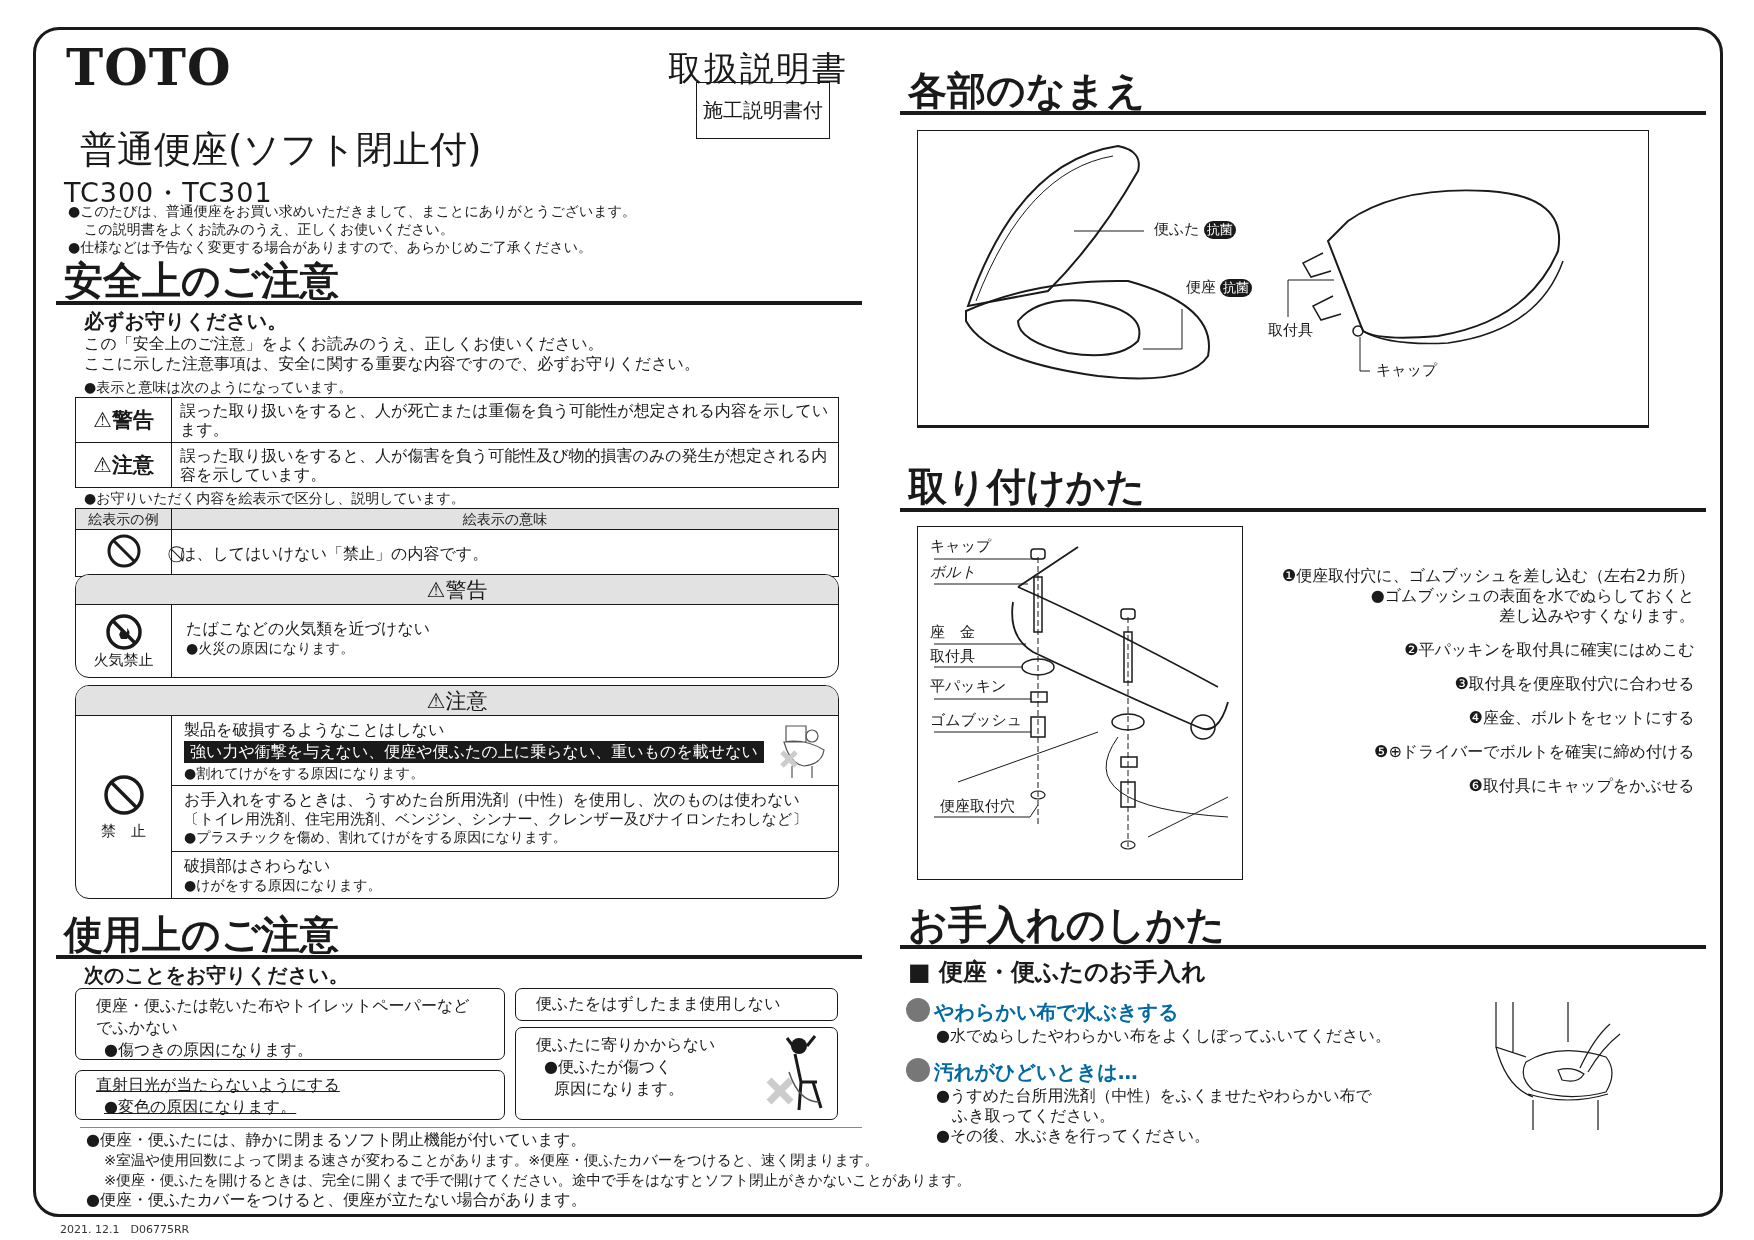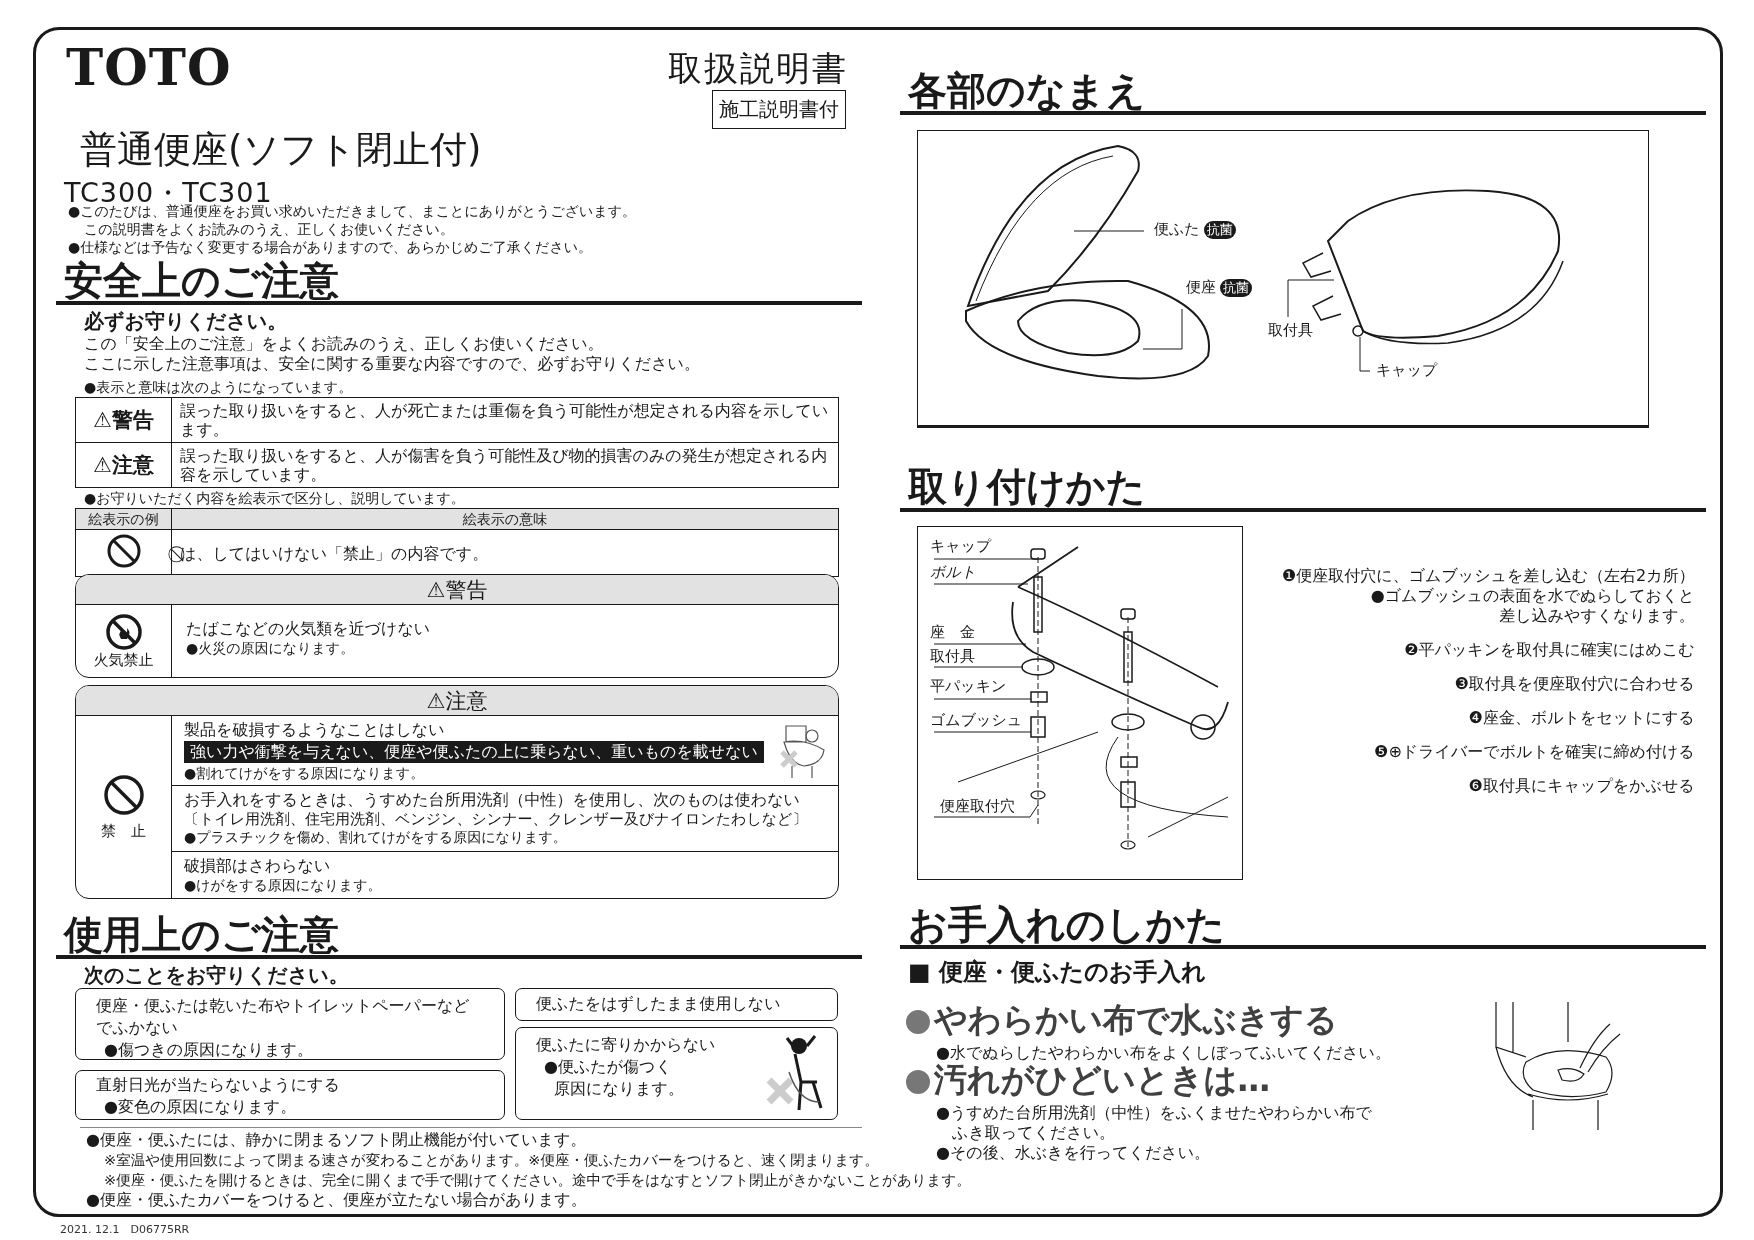--- a/index.html
+++ b/index.html
@@ -3,21 +3,21 @@
 <meta charset="utf-8">
 <style>
   * { box-sizing: border-box; margin: 0; padding: 0; }
   html, body { width: 1754px; height: 1240px; background: #fff; overflow: hidden; }
   body { font-family: "DejaVu Sans", "Liberation Sans", sans-serif; color: #1a1a1a; position: relative; }
   .frame { position: absolute; left: 33px; top: 27px; width: 1690px; height: 1190px; border: 3px solid #1a1a1a; border-radius: 26px; }
   .abs { position: absolute; }
 
   .logo { left: 66px; top: 38px; font-family: "DejaVu Serif", "Liberation Serif", serif; font-weight: bold; font-size: 50px; letter-spacing: 1px; }
   .doc-type { left: 668px; top: 46px; font-size: 34px; letter-spacing: 2px; }
-  .doc-sub { left: 696px; top: 90px; font-size: 20px; border: 1.5px solid #1a1a1a; padding: 5px 6px; margin-left: 16px; }
+  .doc-sub { left: 696px; top: 82px; font-size: 20px; border: 1.5px solid #1a1a1a; padding: 14px 6px; }
   .prod-title { left: 80px; top: 125px; font-size: 37px; }
   .model { left: 64px; top: 175px; font-size: 27px; letter-spacing: 1px; }
   .intro { left: 68px; top: 202px; font-size: 14px; line-height: 18px; }
   .intro .ind { padding-left: 16px; }
 
   .sec-title { font-weight: bold; font-size: 39px; }
   .sec-rule { height: 4px; background: #1a1a1a; }
 
   .lead { font-weight: bold; font-size: 20px; }
   .txt16 { font-size: 16px; line-height: 20px; }
@@ -47,21 +47,21 @@
 
   .diagram { position: absolute; border: 1.5px solid #1a1a1a; border-bottom-width: 3px; }
   .callout { position: absolute; font-size: 15px; }
   .badge { display: inline-block; background: #1a1a1a; color: #fff; border-radius: 10px; padding: 0 3px; font-size: 13px; margin-left: 4px; }
 
   .steps { left: 1282px; top: 566px; font-size: 16px; }
   .steps .st { margin-bottom: 14px; line-height: 20px; text-align: right; }
   .steps .st .subnote { padding-left: 20px; font-size: 16px; }
 
   .care-sub { left: 908px; top: 956px; font-size: 24px; font-weight: bold; }
-  .care-h { font-size: 33px; font-weight: bold; color: #404040; }
+  .care-h { font-size: 20px; font-weight: bold; color: #0369a1; }
   .care-h .dot { display: inline-block; width: 24px; height: 24px; border-radius: 50%; background: #777; margin-right: 4px; vertical-align: -3px; }
   .care-t { font-size: 16px; line-height: 20px; padding-left: 30px; }
 </style>
 </head>
 <body>
 
 <div class="frame"></div>
 
 <div class="abs logo">TOTO</div>
 <div class="abs doc-type">取扱説明書</div>
@@ -170,21 +170,21 @@
 </div>
 
 <div class="abs sec-title" style="left:64px;top:908px;">使用上のご注意</div>
 <div class="abs sec-rule" style="left:56px;top:955px;width:806px;"></div>
 <div class="abs lead" style="left:84px;top:962px;">次のことをお守りください。</div>
 
 <div class="rbox" style="left:75px;top:988px;width:430px;height:72px;">
   <div>便座・便ふたは乾いた布やトイレットペーパーなどでふかない</div>
   <div class="bullet">●傷つきの原因になります。</div>
 </div>
-<div class="rbox" style="left:75px;top:1070px;width:430px;height:50px;padding-top:3px;">
+<div class="rbox" style="left:75px;top:1070px;width:430px;height:50px;padding-top:3px;text-decoration:underline;">
   <div>直射日光が当たらないようにする</div>
   <div class="bullet">●変色の原因になります。</div>
 </div>
 <div class="rbox" style="left:515px;top:988px;width:323px;height:33px;padding-top:4px;">
   <div>便ふたをはずしたまま使用しない</div>
 </div>
 <div class="rbox" style="left:515px;top:1027px;width:323px;height:93px;">
   <div>便ふたに寄りかからない</div>
   <div class="bullet">●便ふたが傷つく</div>
   <div style="padding-left:18px;">原因になります。</div>

